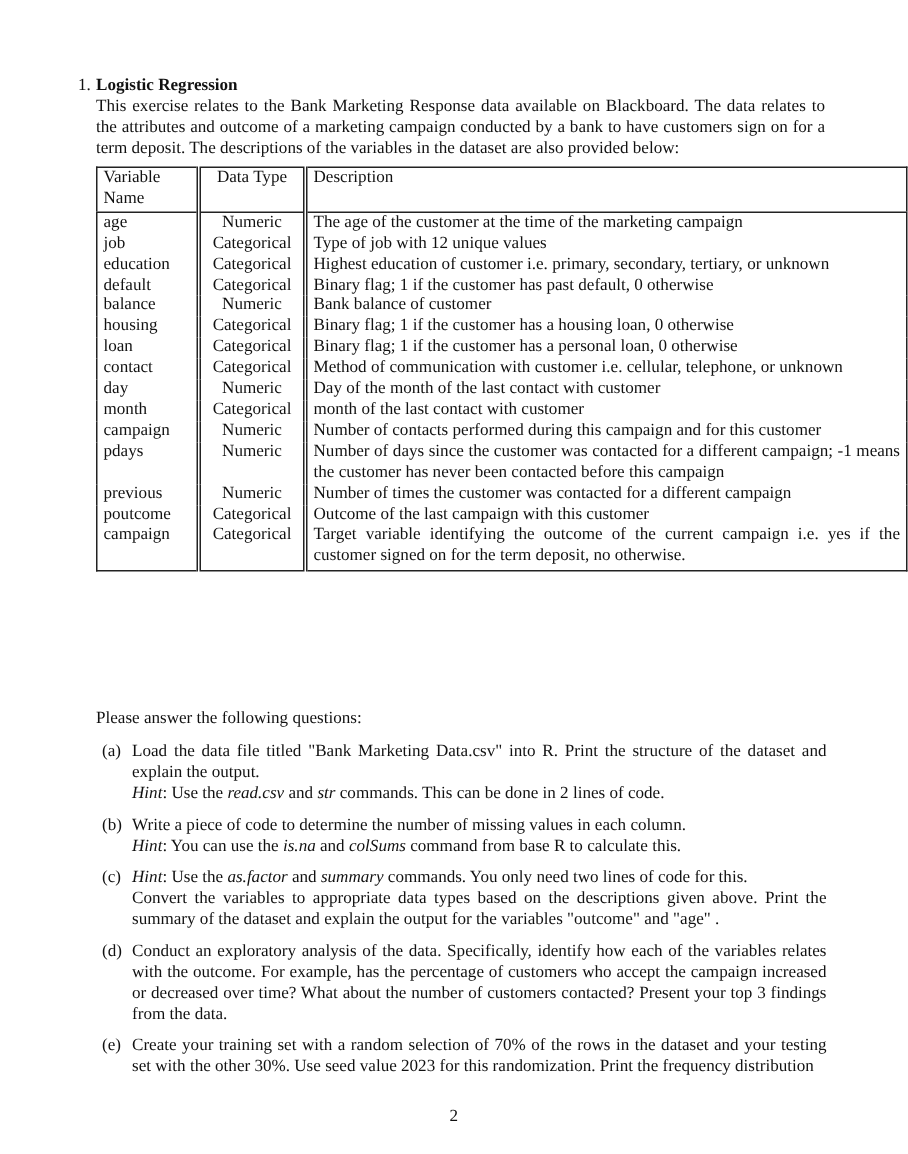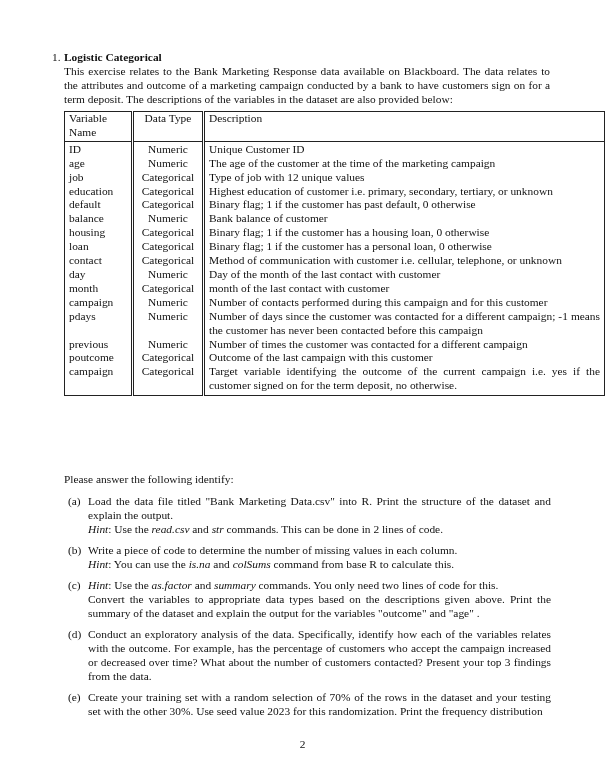--- a/index.html
+++ b/index.html
@@ -38,41 +38,36 @@
   .hint-k { font-style: italic; }
   .pagenum { position: absolute; left: 0; width: 605px; top: 737px; text-align: center; }
 </style>
 </head>
 <body>
 
 <div class="page">
 
   <div class="section-head">
     <span class="section-num">1.</span>
-    <span class="section-title">Logistic Categorical</span>
+    <span class="section-title">Logistic Regression</span>
   </div>
 
   <div class="intro">
     <p>This exercise relates to the Bank Marketing Response data available on Blackboard. The data relates to the attributes and outcome of a marketing campaign conducted by a bank to have customers sign on for a term deposit. The descriptions of the variables in the dataset are also provided below:</p>
   </div>
 
   <table class="vars">
     <thead>
       <tr>
         <th class="c1">Variable Name</th>
         <th class="c2">Data Type</th>
         <th class="c3">Description</th>
       </tr>
     </thead>
     <tbody>
-      <tr class="first">
-        <td class="c1">ID</td>
-        <td class="c2">Numeric</td>
-        <td class="c3">Unique Customer ID</td>
-      </tr>
       <tr>
         <td class="c1">age</td>
         <td class="c2">Numeric</td>
         <td class="c3">The age of the customer at the time of the marketing campaign</td>
       </tr>
       <tr>
         <td class="c1">job</td>
         <td class="c2">Categorical</td>
         <td class="c3">Type of job with 12 unique values</td>
       </tr>
@@ -137,21 +132,21 @@
         <td class="c3">Outcome of the last campaign with this customer</td>
       </tr>
       <tr class="last">
         <td class="c1">campaign</td>
         <td class="c2">Categorical</td>
         <td class="c3">Target variable identifying the outcome of the current campaign i.e. yes if the customer signed on for the term deposit, no otherwise.</td>
       </tr>
     </tbody>
   </table>
 
-  <div class="prompt">Please answer the following identify:</div>
+  <div class="prompt">Please answer the following questions:</div>
 
   <div class="questions">
     <div class="q">
       <span class="q-label">(a)</span>
       <p>Load the data file titled "Bank Marketing Data.csv" into R. Print the structure of the dataset and explain the output.</p>
       <p><span class="hint-k">Hint</span><span>: Use the </span><span class="hint-k">read.csv</span><span> and </span><span class="hint-k">str</span><span> commands. This can be done in 2 lines of code.</span></p>
     </div>
     <div class="q">
       <span class="q-label">(b)</span>
       <p>Write a piece of code to determine the number of missing values in each column.</p>

